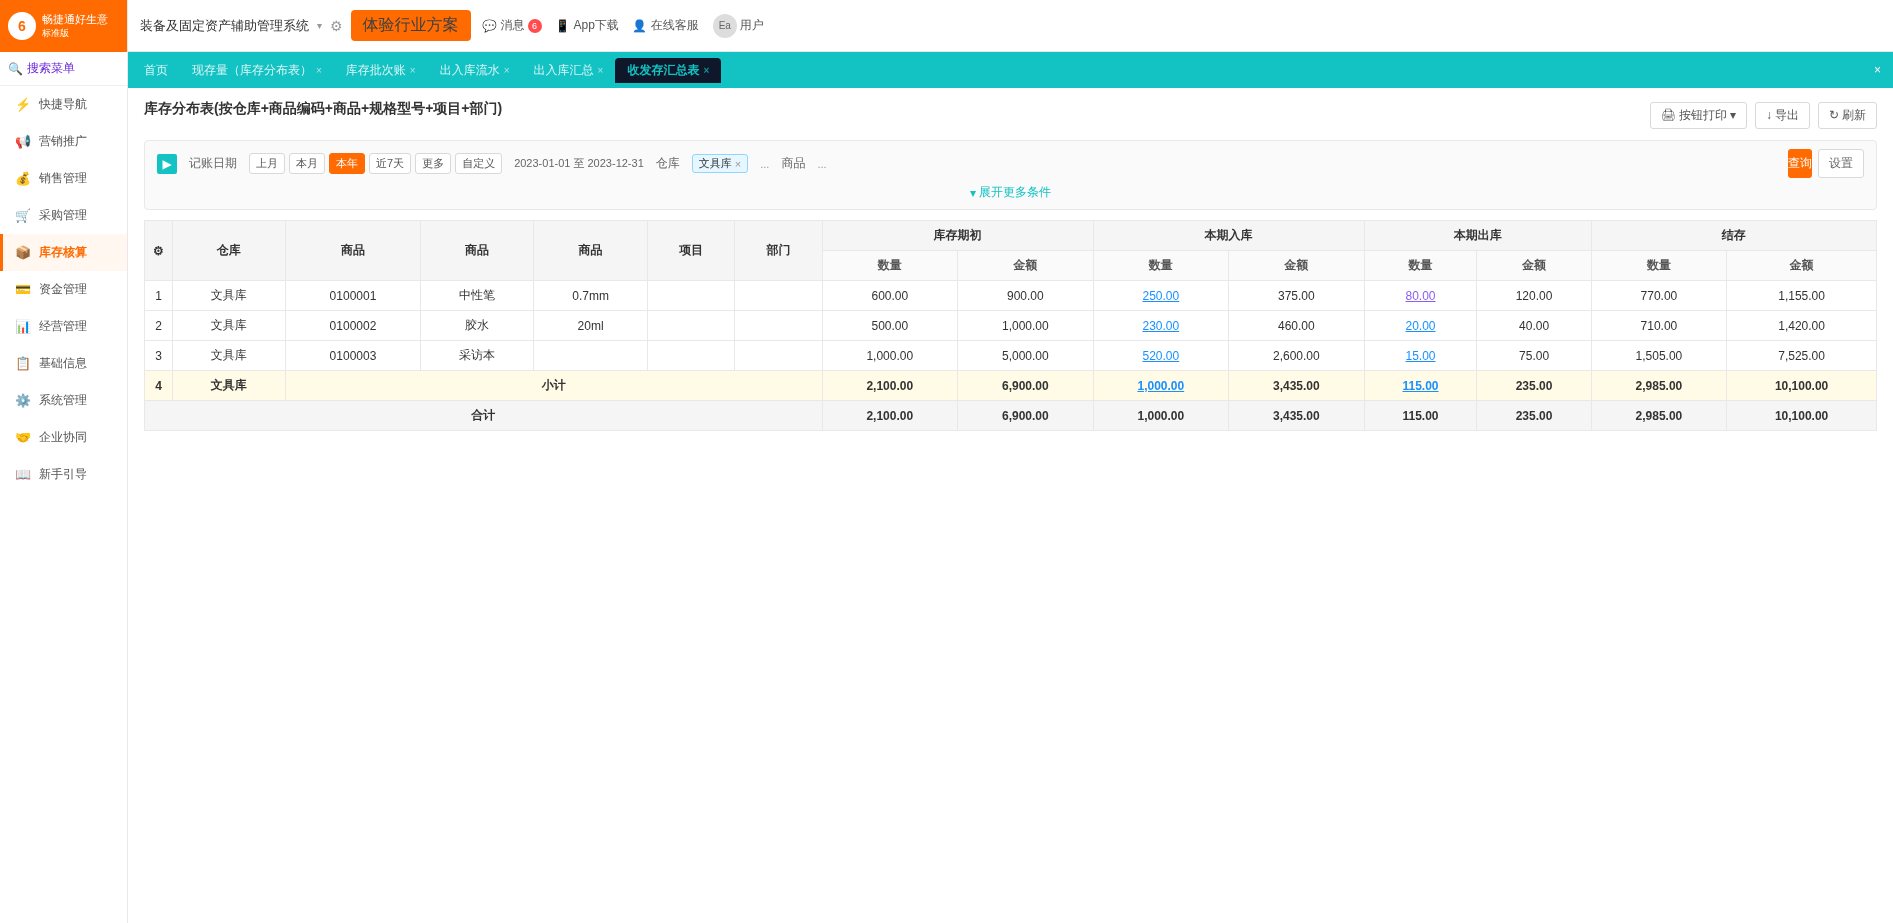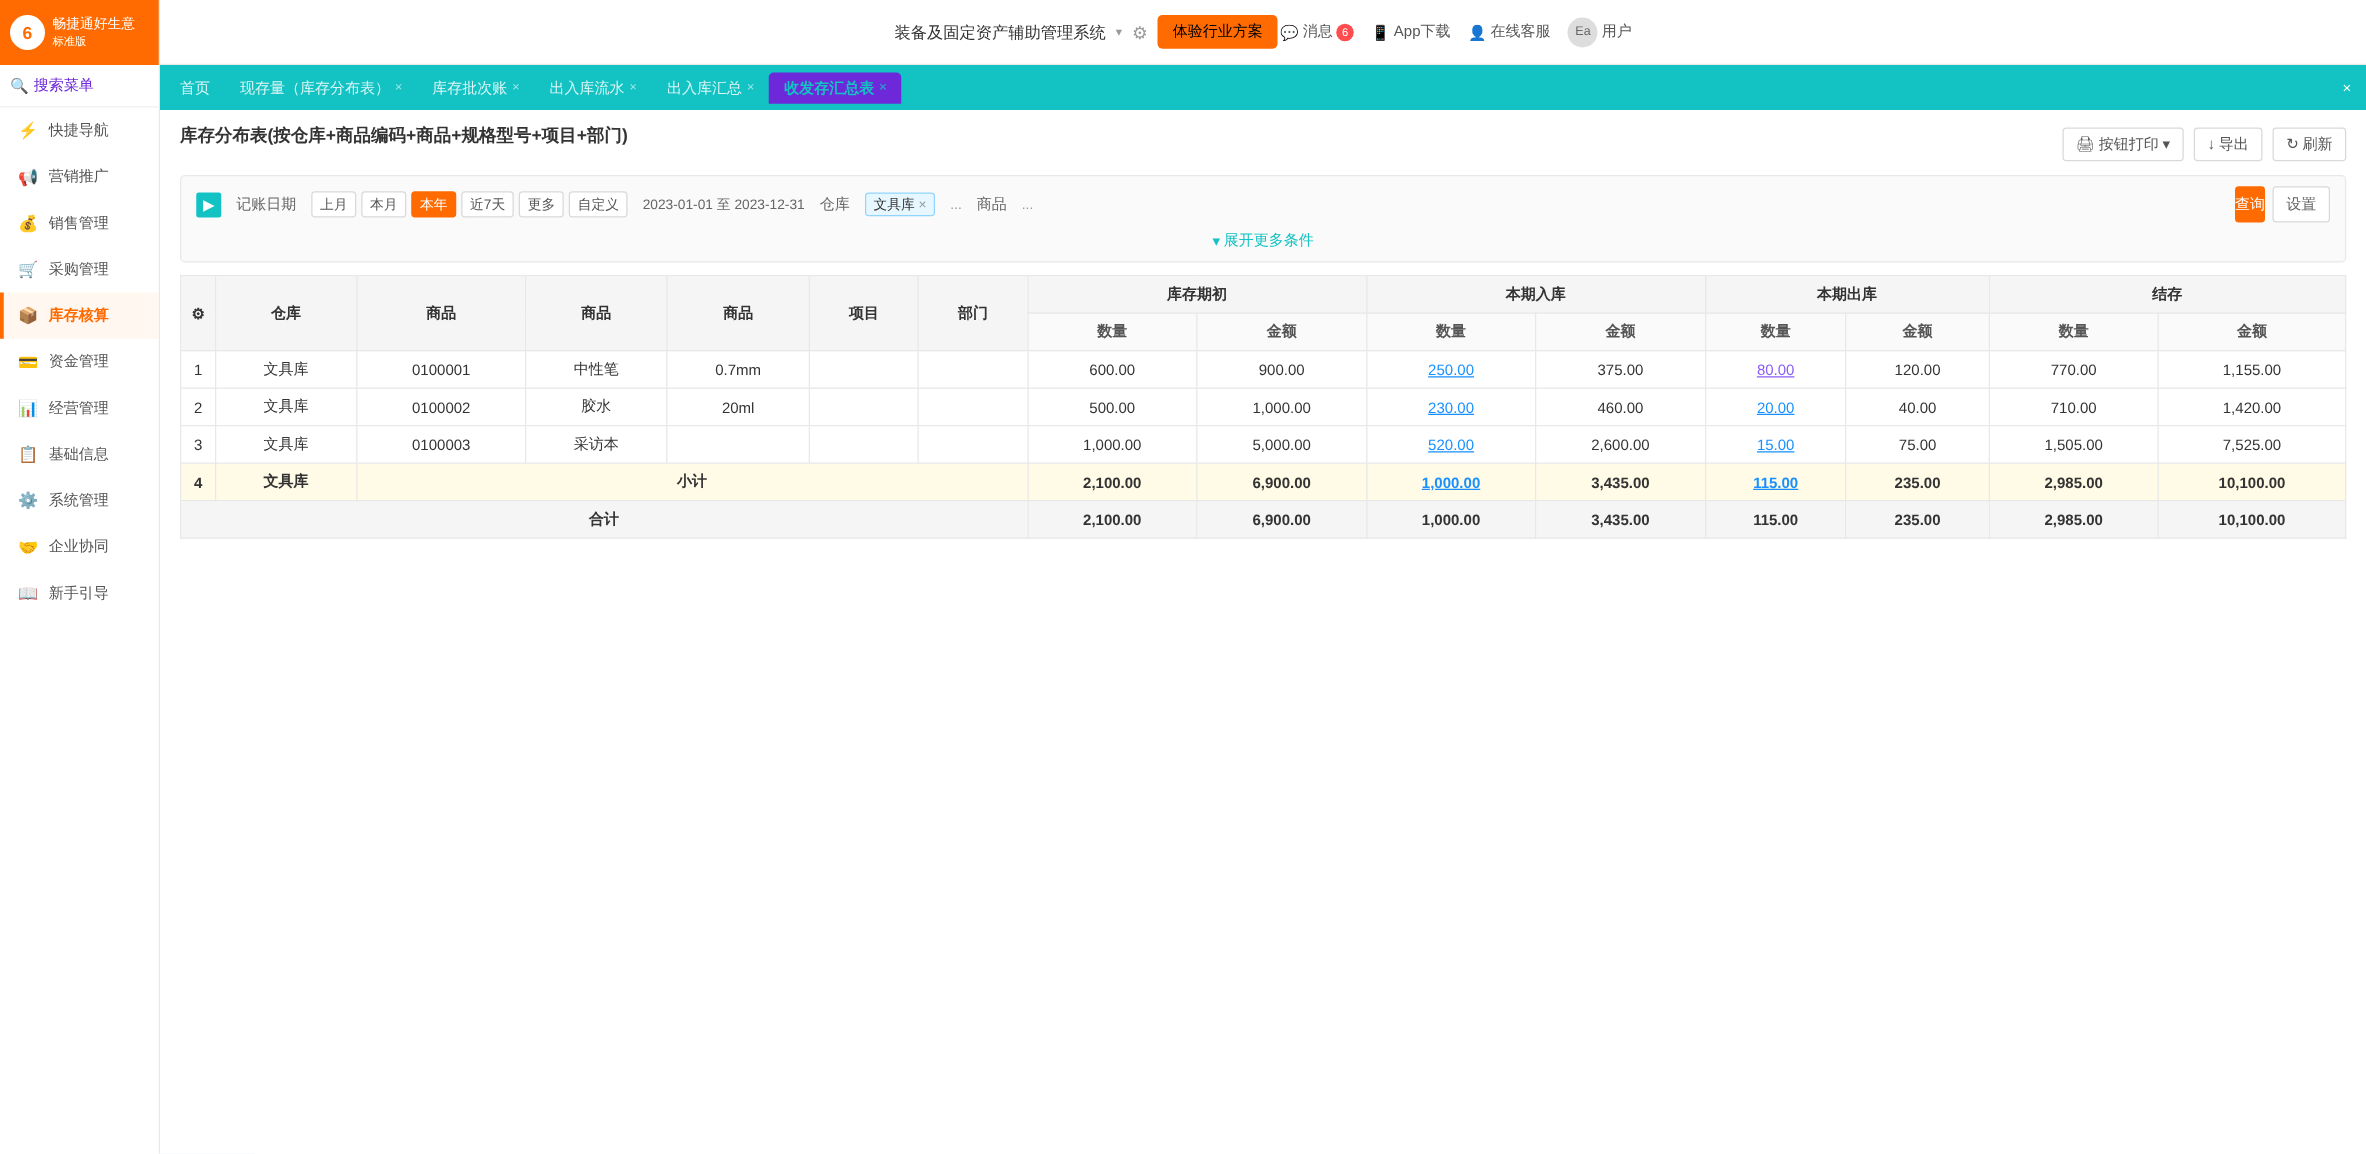--- a/index.html
+++ b/index.html
@@ -34,44 +34,44 @@
     }
     .nav-item.active { background: #fff7f0; color: #ff6b00; border-left-color: #ff6b00; font-weight: bold; }
     .nav-item-icon { width: 16px; text-align: center; font-size: 13px; }
 
     
     .main { margin-left: 128px; display: flex; flex-direction: column; height: 100vh; }
 
     
     .topbar {
       height: 52px; background: #fff; border-bottom: 1px solid #e8e8e8;
-      display: flex; align-items: center; padding: 0 12px; gap: 2px;
-      justify-content: center;
+      display: flex; align-items: center; padding: 0 12px; gap: 12px;
+      justify-content: flex-start;
     }
     .topbar-left { display: flex; align-items: center; gap: 8px; }
     .system-title { font-size: 13px; color: #333; }
     .system-dropdown { color: #999; font-size: 10px; cursor: pointer; }
     .topbar-btn {
-      background: #ff6b00; color: #000000; border: none; padding: 5px 12px;
-      border-radius: 4px; cursor: pointer; font-size: 12px;
+      background: #ff6b00; color: #404040; border: none; padding: 5px 12px;
+      border-radius: 4px; cursor: pointer; font-size: 16px;
     }
     .topbar-right { display: flex; align-items: center; gap: 14px; }
     .topbar-right-item { display: flex; align-items: center; gap: 3px; cursor: pointer; color: #555; font-size: 12px; }
     .badge { background: #ff4d4f; color: #fff; border-radius: 50%; width: 14px; height: 14px; font-size: 9px; display: flex; align-items: center; justify-content: center; }
     .user-avatar { width: 24px; height: 24px; border-radius: 50%; background: #ddd; display: flex; align-items: center; justify-content: center; font-size: 10px; color: #666; }
 
     
     .tabs {
       height: 36px; background: #13c2c2; display: flex; align-items: center; padding: 0 4px;
     }
     .tab {
       display: flex; align-items: center; gap: 4px; padding: 4px 12px; cursor: pointer;
       color: rgba(255,255,255,0.85); font-size: 12px; border-radius: 4px 4px 0 0; white-space: nowrap; justify-content: center;
     }
-    .tab.active { background: #6d28d9; color: #13c2c2; font-weight: bold; }
+    .tab.active { background: #0f172a; color: #13c2c2; font-weight: bold; }
     .tab-close { font-size: 10px; opacity: 0.7; }
 
     
     .content { flex: 1; overflow: auto; padding: 12px 16px; background: #fff; }
 
     .page-title { font-size: 14px; font-weight: bold; color: #333; margin-bottom: 12px; }
 
     
     .filter-bar {
       background: #fafafa; border: 1px solid #e8e8e8; border-radius: 4px;

